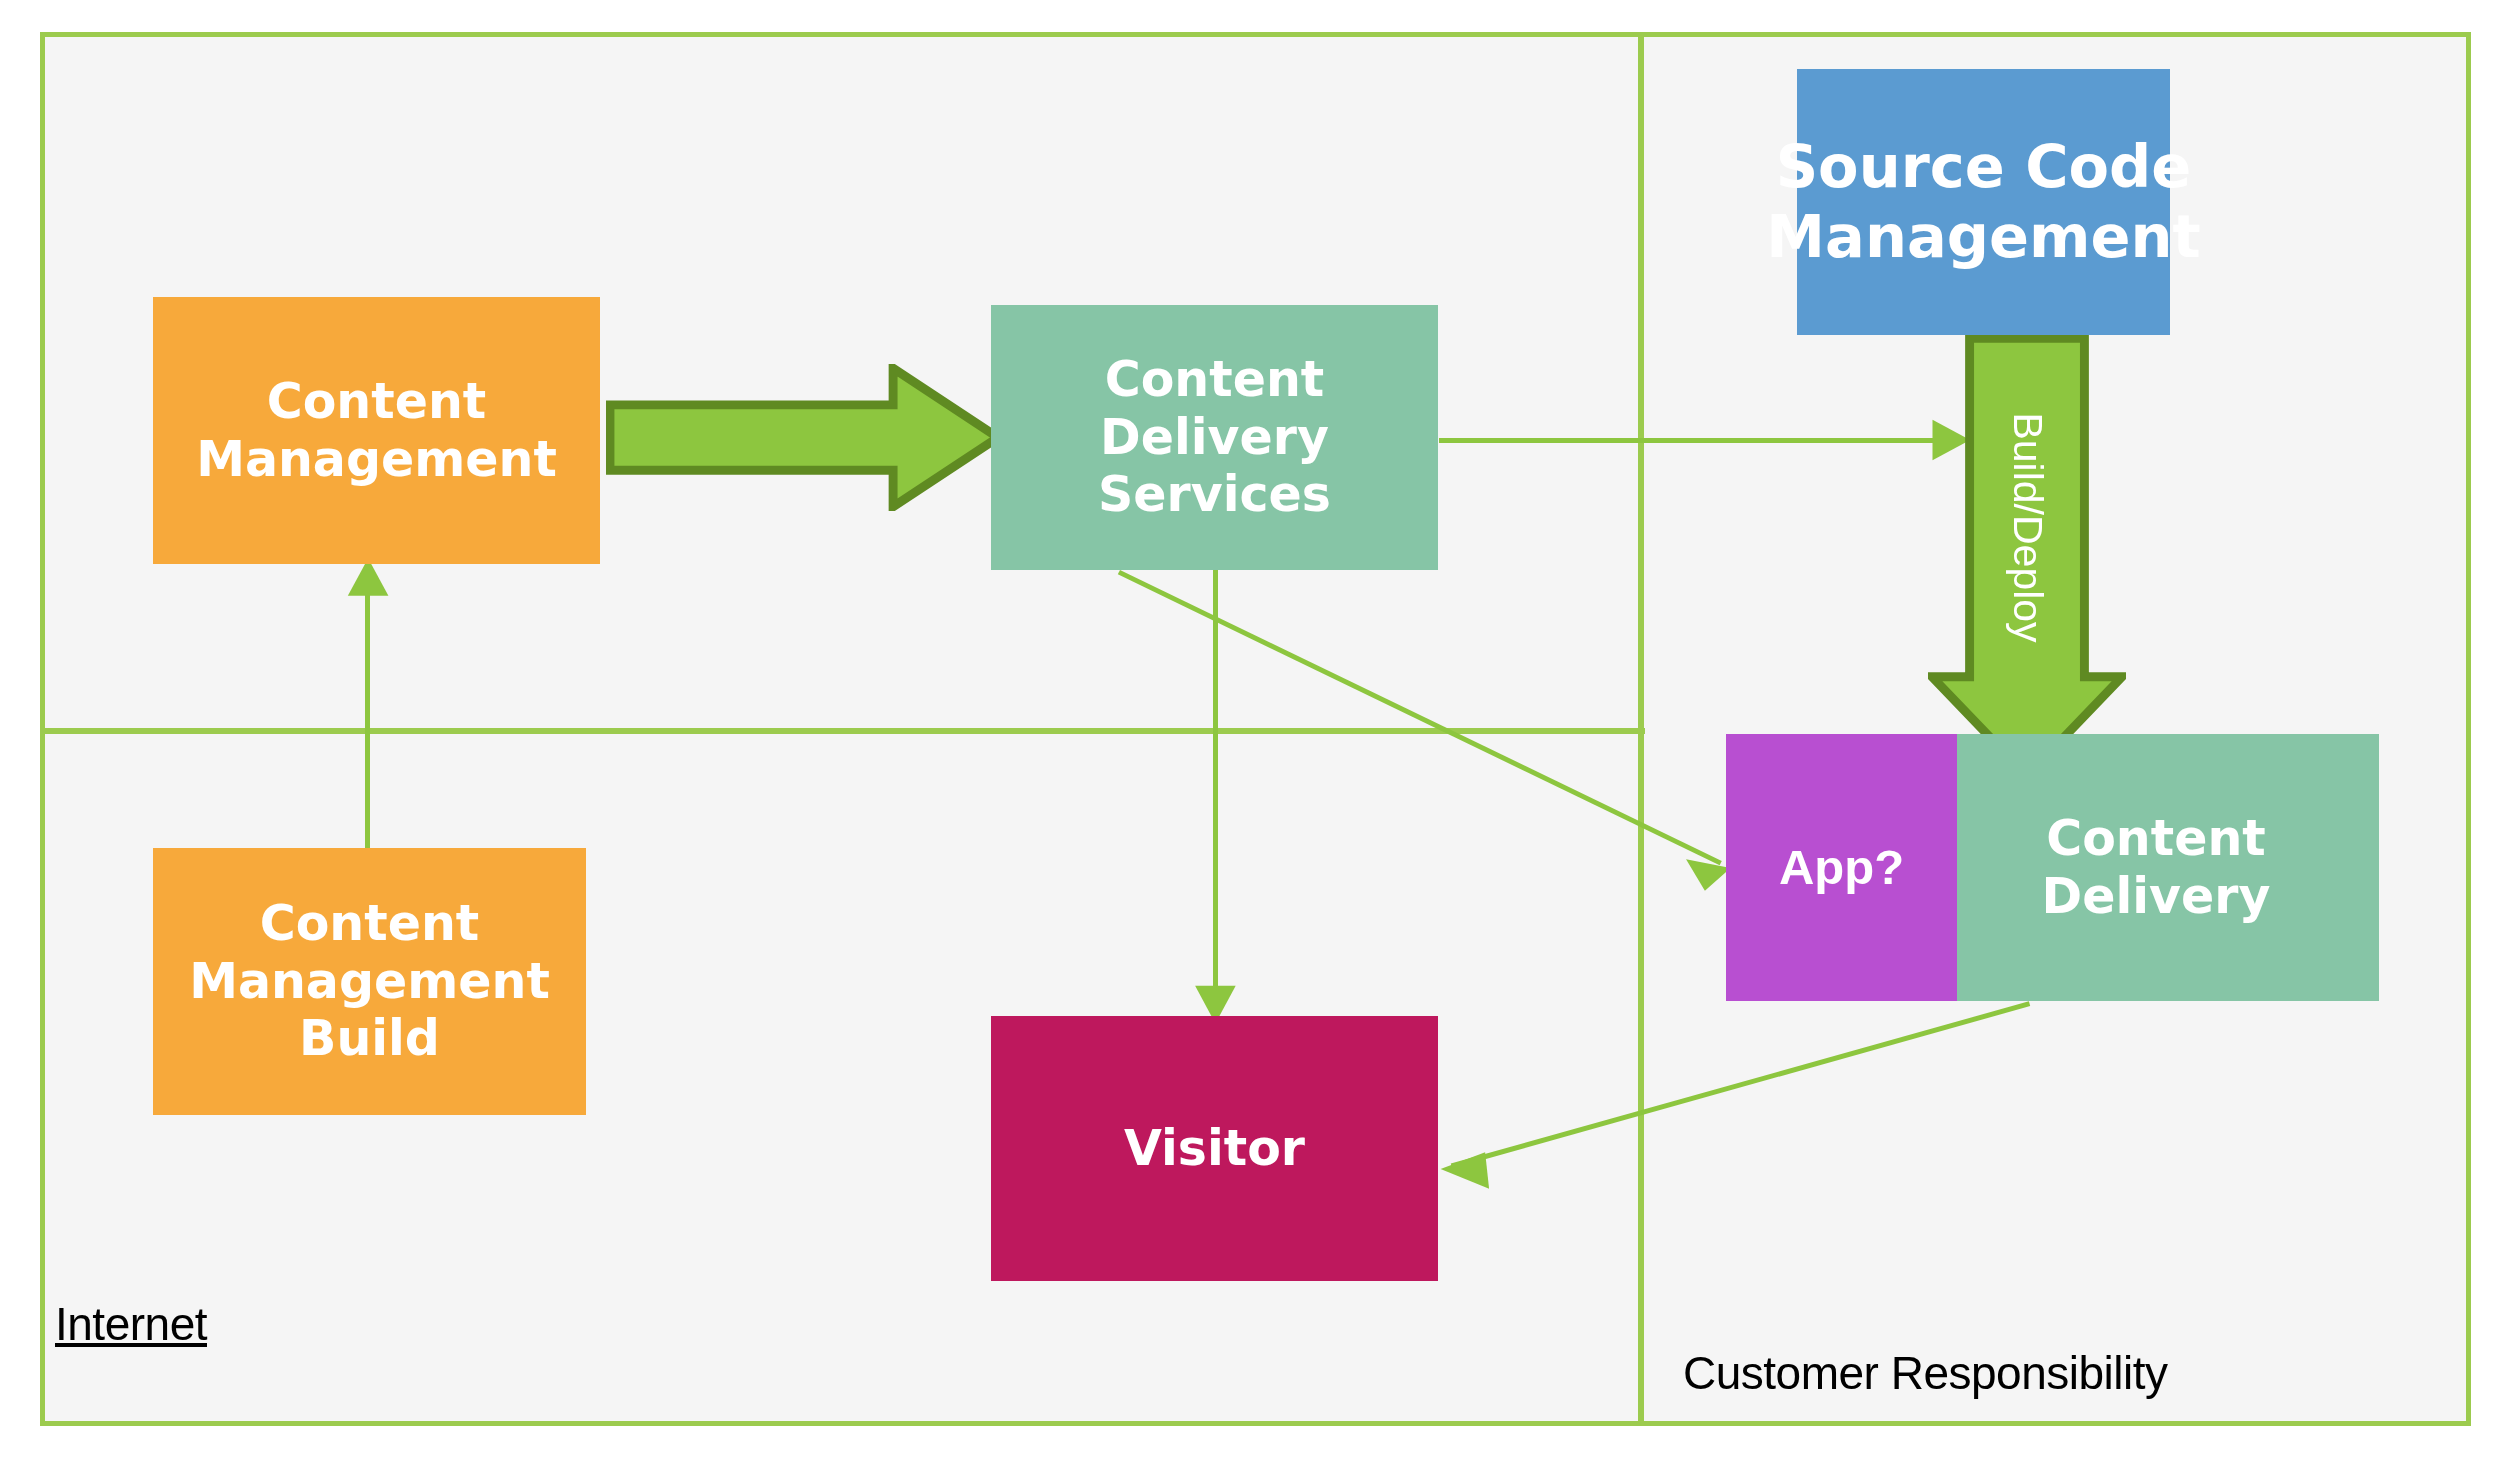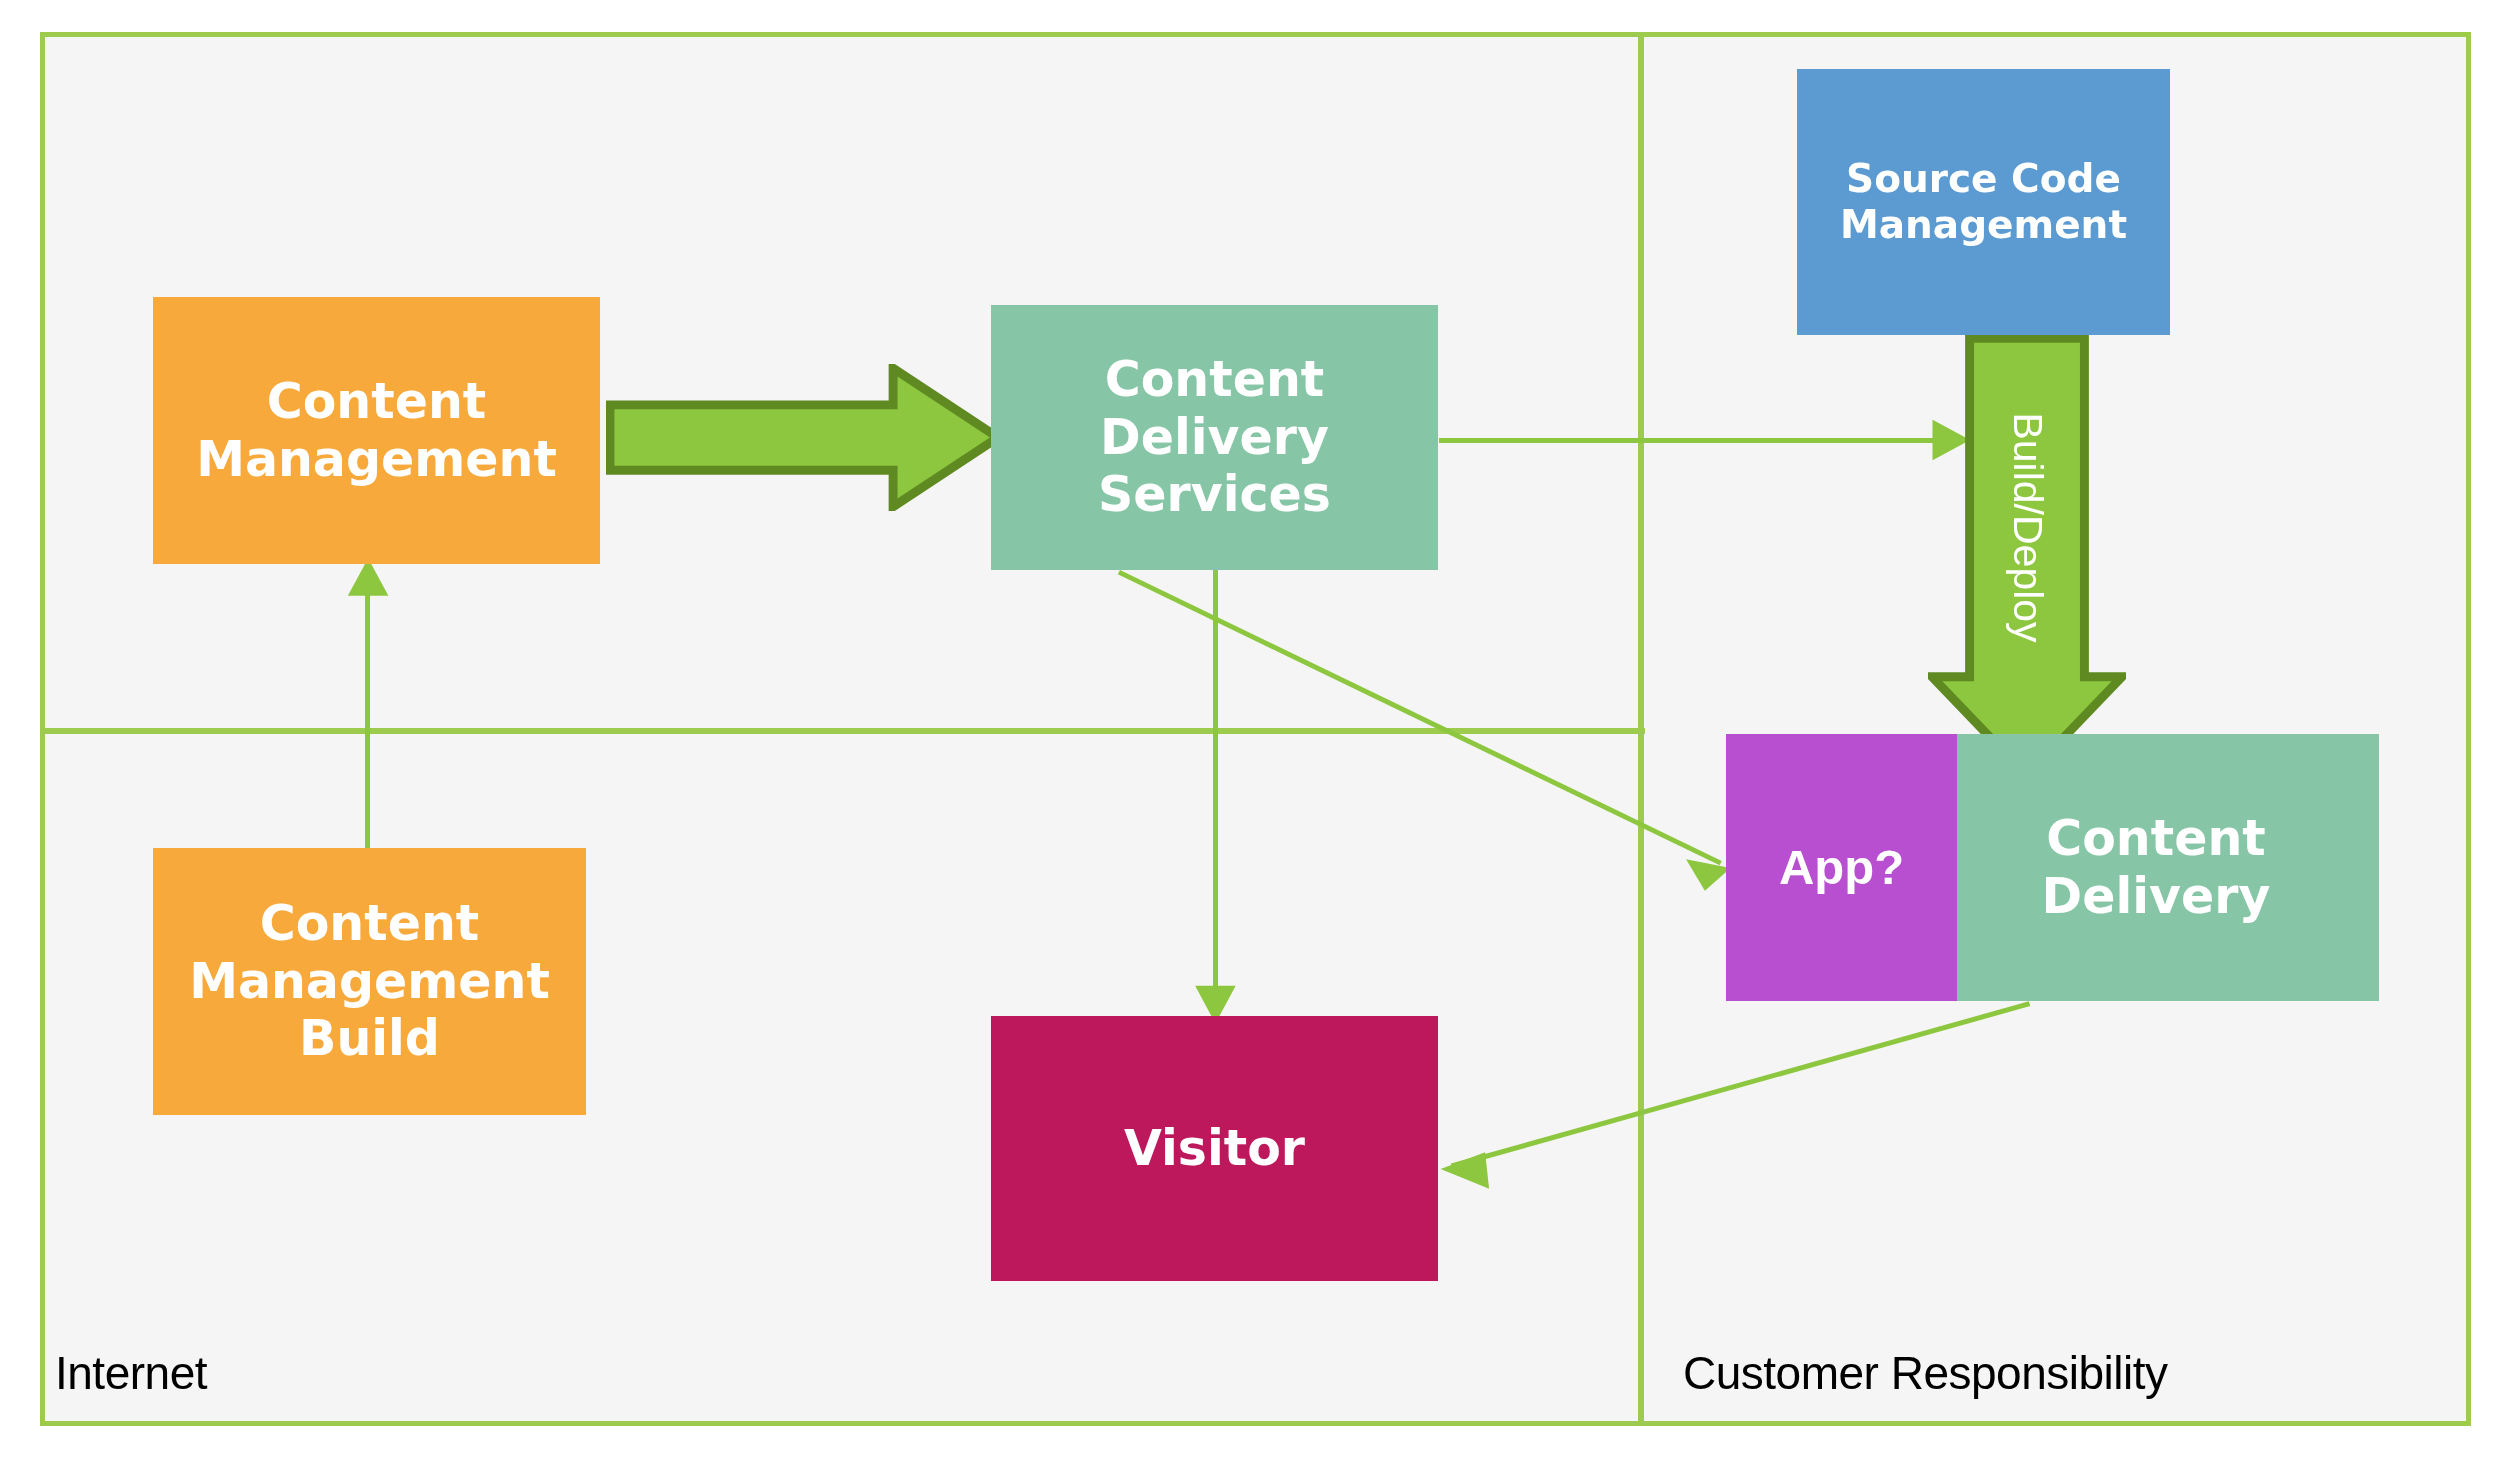--- a/index.html
+++ b/index.html
@@ -61,21 +61,21 @@
   
   .zone-label {
     position: absolute;
     color: #000000;
     font-size: 46px;
     font-family: "Liberation Sans", sans-serif;
     white-space: nowrap;
     letter-spacing: -0.5px;
   }
   #label-saas { left: 55px; top: 667px; }
-  #label-internet { left: 55px; top: 1346px; }
+  #label-internet { left: 55px; top: 1297px; text-decoration: underline; }
   #label-customer { left: 1683px; top: 1346px; }
 
   
   .node {
     position: absolute;
     box-sizing: border-box;
     display: flex;
     align-items: center;
     justify-content: center;
     text-align: center;
@@ -102,21 +102,21 @@
     font-size: 49px;
   }
   #node-visitor {
     left: 991px; top: 1016px; width: 447px; height: 265px;
     background: #be185d;
     font-size: 49px;
   }
   #node-source-code-management {
     left: 1797px; top: 69px; width: 373px; height: 266px;
     background: #5b9bd1;
-    font-size: 39px;
+    font-size: 59px;
   }
   #node-app {
     left: 1726px; top: 734px; width: 231px; height: 267px;
     background: #b84fd1;
     font-size: 49px;
     font-family: "Liberation Sans", sans-serif;
   }
   #node-content-delivery {
     left: 1933px; top: 734px; width: 446px; height: 267px;
     background: #86c5a6;

